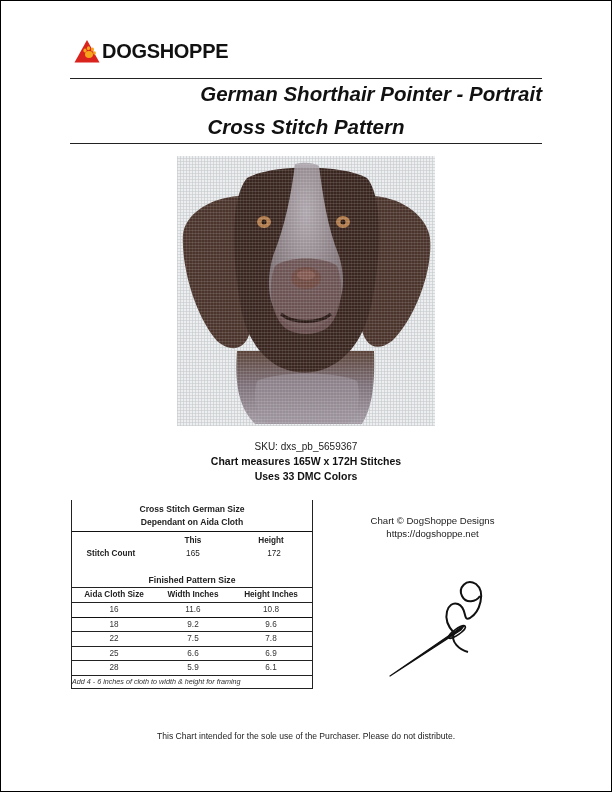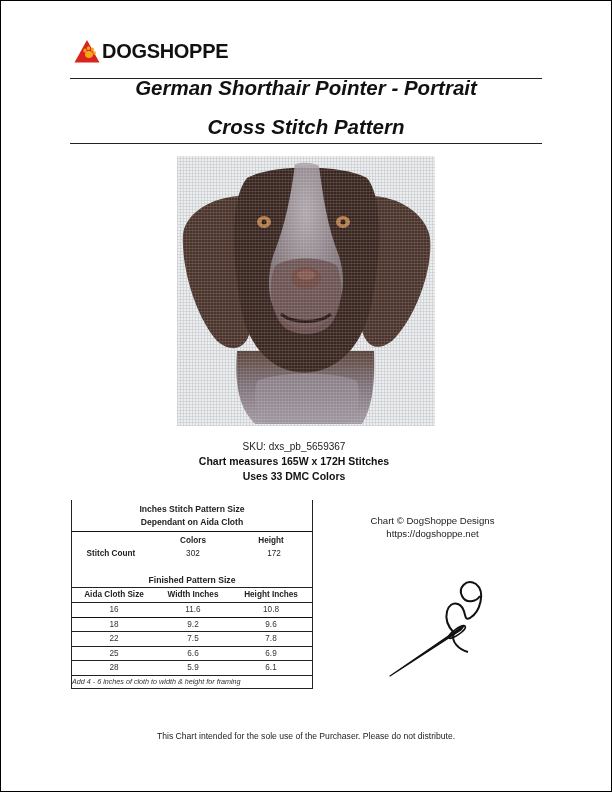--- a/index.html
+++ b/index.html
@@ -39,21 +39,21 @@
     }
     .pattern svg { position: absolute; left: 0; top: 0; }
     .grid-overlay {
       position: absolute; inset: 0;
       background-image:
         repeating-linear-gradient(0deg, rgba(255,255,255,0.12) 0 1px, transparent 1px 3px),
         repeating-linear-gradient(90deg, rgba(255,255,255,0.08) 0 1px, transparent 1px 3px);
       pointer-events: none;
     }
     .info {
-      position: absolute; left: 138px; width: 312px; text-align: center;
+      position: absolute; left: 150px; width: 312px; text-align: center;
       font-size: 10px; color: #222;
     }
     .info.bold { font-weight: bold; font-size: 10.5px; color: #111; }
 
     .size-table {
       position: absolute; left: 71px; top: 500px; width: 240px;
       border-left: 1px solid #222; border-right: 1px solid #222;
       font-size: 8.2px; color: #222;
     }
     .size-table .head {
@@ -99,21 +99,21 @@
       <ellipse cx="11" cy="11.5" rx="1.6" ry="2" fill="#f5a41c"></ellipse>
       <ellipse cx="14.5" cy="9.3" rx="1.6" ry="2" fill="#f5a41c"></ellipse>
       <ellipse cx="18.5" cy="10.5" rx="1.5" ry="1.9" fill="#f5a41c"></ellipse>
       <ellipse cx="20.5" cy="14" rx="1.4" ry="1.8" fill="#f5a41c"></ellipse>
     </svg>
   </span>
   <span class="logo-text">DOGSHOPPE</span>
 </div>
 
 <div class="rule" style="top:78px;"></div>
-<div class="title" style="top:76px;">German Shorthair Pointer - Portrait</div>
+<div class="title" style="top:82px;text-align:right;">German Shorthair Pointer - Portrait</div>
 <div class="title" style="top:115px;">Cross Stitch Pattern</div>
 <div class="rule" style="top:143px;"></div>
 
 <div class="pattern">
   <svg width="258" height="270" viewBox="0 0 258 270">
     <defs>
       <linearGradient id="neck" x1="0" y1="0" x2="0" y2="1">
         <stop offset="0" stop-color="#5a4238"></stop>
         <stop offset="0.45" stop-color="#7d7078"></stop>
         <stop offset="1" stop-color="#a29aa3"></stop>
@@ -150,31 +150,31 @@
   </svg>
   <div class="grid-overlay"></div>
 </div>
 
 <div class="info" style="top:441px;">SKU: dxs_pb_5659367</div>
 <div class="info bold" style="top:455px;">Chart measures 165W x 172H Stitches</div>
 <div class="info bold" style="top:470px;">Uses 33 DMC Colors</div>
 
 <div class="size-table">
   <div class="head">
-    <div>Inches Stitch Pattern Size</div>
+    <div>Cross Stitch German Size</div>
     <div>Dependant on Aida Cloth</div>
   </div>
   <div class="row3 sc-head">
     <div class="c1"></div>
-    <div class="c2">Colors</div>
+    <div class="c2">This</div>
     <div class="c3">Height</div>
   </div>
   <div class="row3 sc-vals">
     <div class="c1">Stitch Count</div>
-    <div class="c2">302</div>
+    <div class="c2">165</div>
     <div class="c3">172</div>
   </div>
   <div class="fp-title">Finished Pattern Size</div>
   <div class="row3 fp-head">
     <div class="c1">Aida Cloth Size</div>
     <div class="c2">Width Inches</div>
     <div class="c3">Height Inches</div>
   </div>
   <div class="row3 fp-row thick">
     <div class="c1">16</div>

